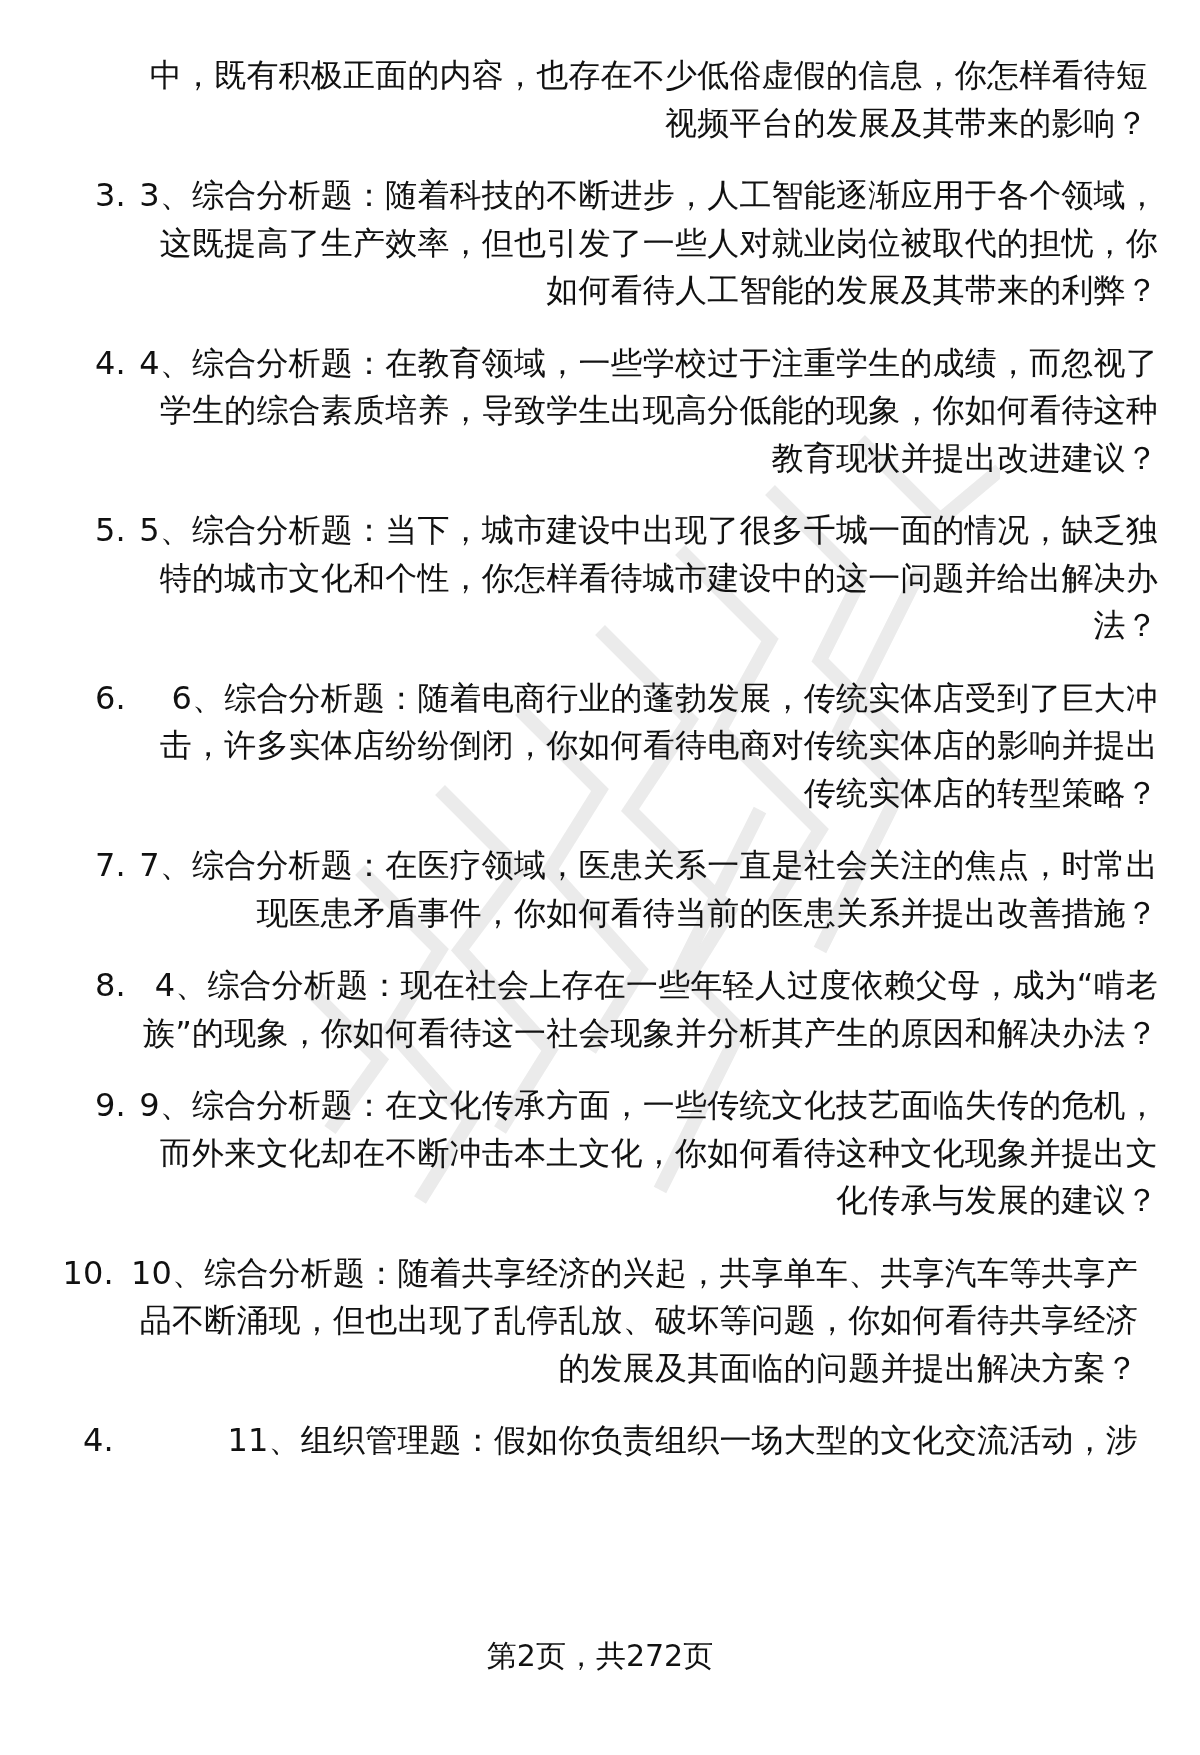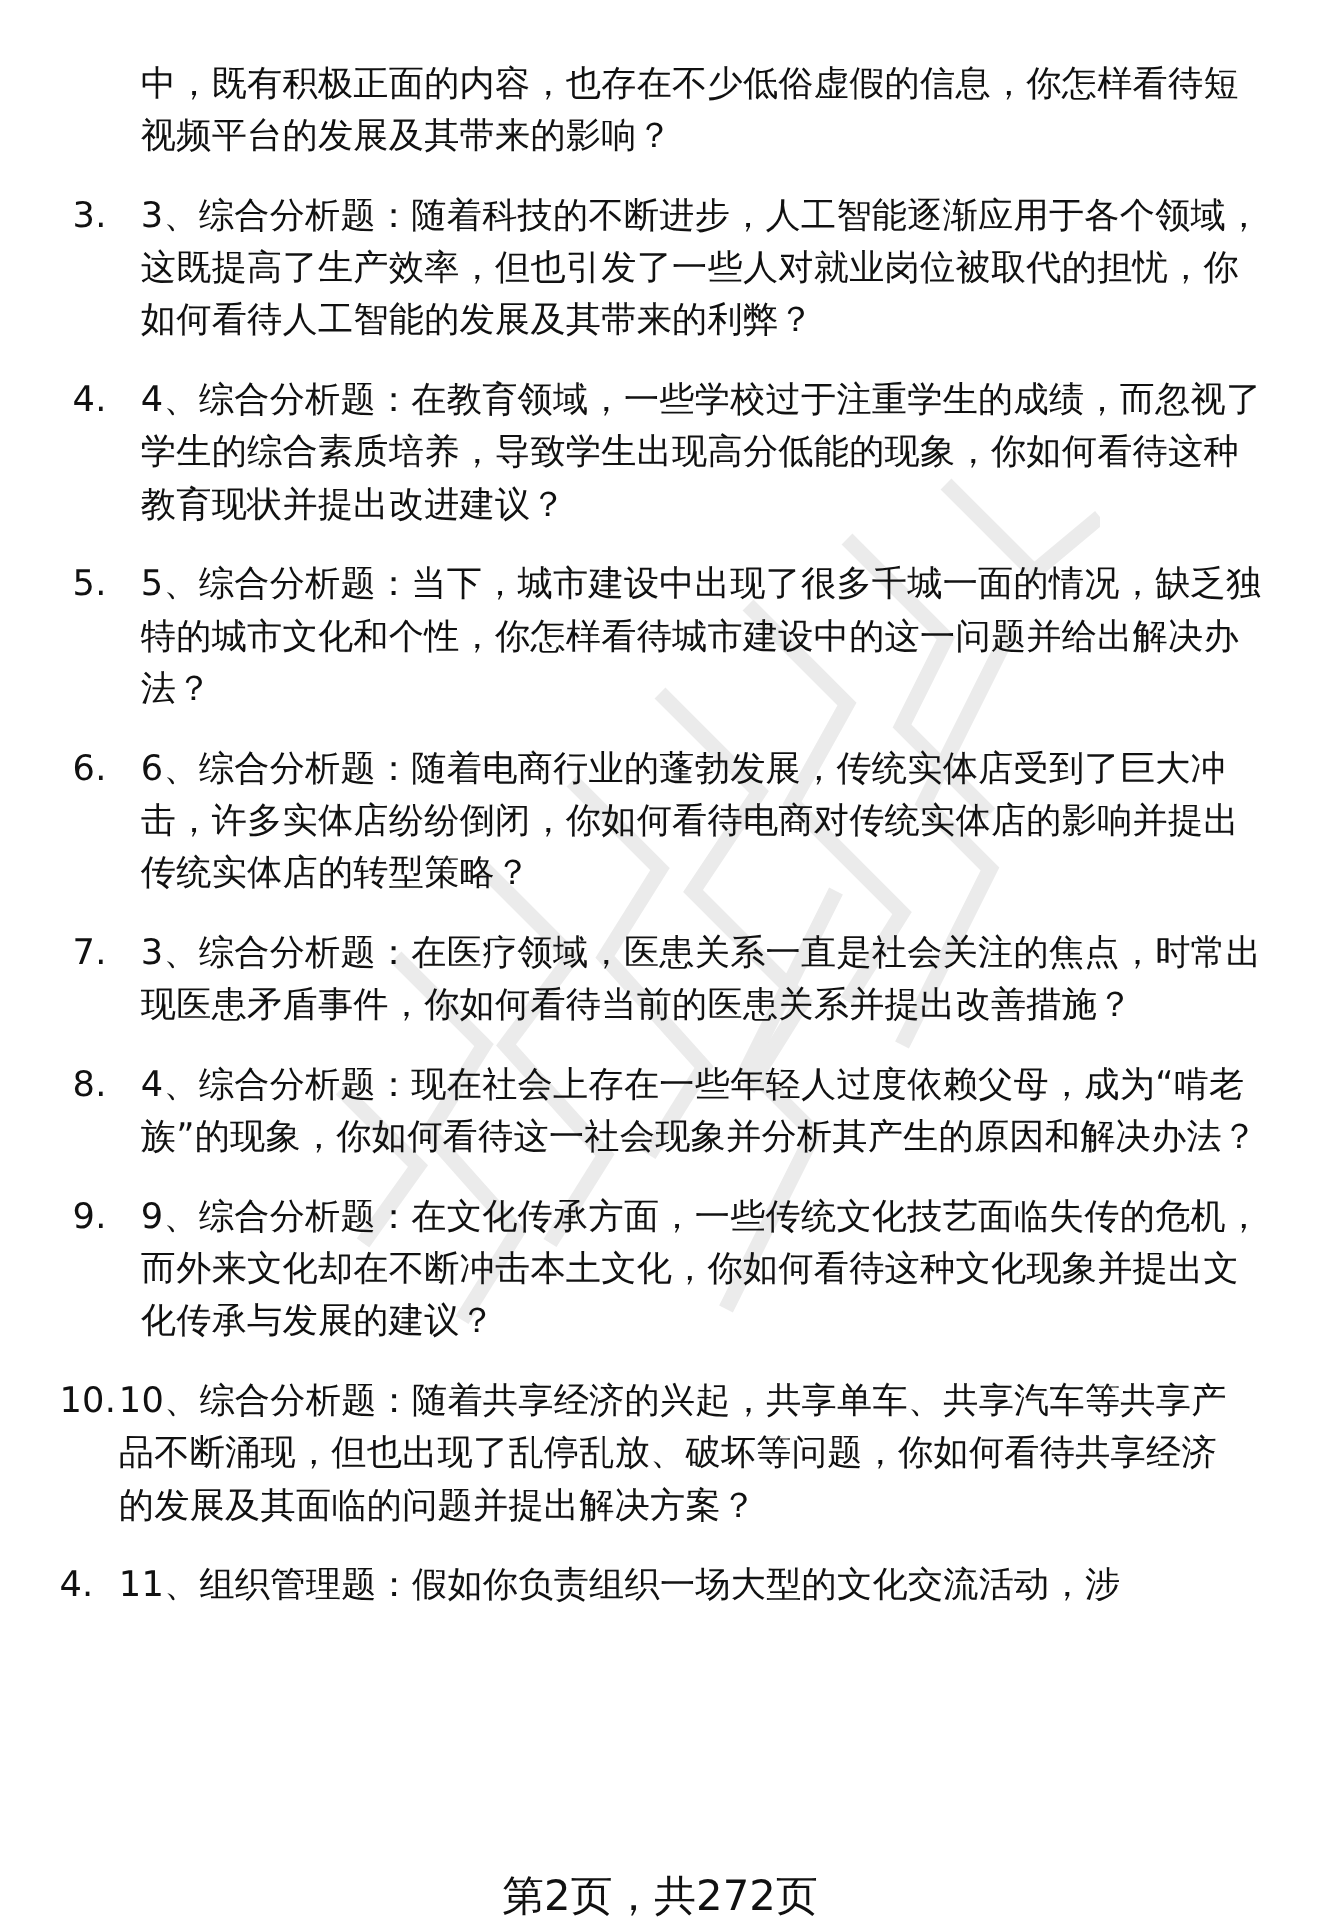--- a/index.html
+++ b/index.html
@@ -1,27 +1,27 @@
 <!DOCTYPE html>
 <html><head>
 <meta charset="utf-8">
 <style>
   html, body { margin: 0; padding: 0; background: #ffffff; }
   body { width: 1200px; height: 1755px; position: relative; overflow: hidden;
          font-family: "DejaVu Sans", "Liberation Sans", sans-serif; color: #111111; }
   .page { position: absolute; left: 0; top: 0; width: 1200px; height: 1755px; }
   .watermark { position: absolute; left: 300px; top: 430px; width: 700px; height: 780px; pointer-events: none; z-index: 0; }
-  .content { position: absolute; left: 0; top: 52px; width: 1200px; z-index: 1; }
+  .content { position: absolute; left: 0; top: 52px; width: 1200px; z-index: 1; text-align: right; }
   .para { position: relative; font-size: 32px; line-height: 47.5px; letter-spacing: 0.2px; }
   .lead-cont { padding-left: 128px; width: 1020px; }
   .item { position: relative; padding-left: 128px; width: 1030px; margin-top: 25px; }
   .item .num { position: absolute; left: 66px; top: 0; width: 60px; }
   .item.wide .num { left: 54px; }
   .item.wide { padding-left: 108px; }
-  .footer { position: absolute; left: 0; width: 1200px; top: 1703px; text-align: center; font-size: 38px; line-height: 40px; z-index: 1; }
+  .footer { position: absolute; left: 0; width: 1200px; top: 1636px; text-align: center; font-size: 30px; line-height: 40px; z-index: 1; }
 </style>
 </head>
 <body>
 
 <div class="page">
 
   <svg class="watermark" viewBox="0 0 700 780" xmlns="http://www.w3.org/2000/svg">
     <g fill="none" stroke="#e8e8e8" stroke-width="14" stroke-linejoin="miter" opacity="0.85">
       <path d="M560 10 L640 90 L700 40"></path>
       <path d="M470 60 L560 150 L520 230 L600 310"></path>
@@ -55,21 +55,21 @@
       <span>5、综合分析题：当下，城市建设中出现了很多千城一面的情况，缺乏独特的城市文化和个性，你怎样看待城市建设中的这一问题并给出解决办法？</span>
     </div>
 
     <div class="para item">
       <span class="num">6.</span>
       <span>6、综合分析题：随着电商行业的蓬勃发展，传统实体店受到了巨大冲击，许多实体店纷纷倒闭，你如何看待电商对传统实体店的影响并提出传统实体店的转型策略？</span>
     </div>
 
     <div class="para item">
       <span class="num">7.</span>
-      <span>3、综合分析题：在医疗领域，医患关系一直是社会关注的焦点，时常出现医患矛盾事件，你如何看待当前的医患关系并提出改善措施？</span>
+      <span>7、综合分析题：在医疗领域，医患关系一直是社会关注的焦点，时常出现医患矛盾事件，你如何看待当前的医患关系并提出改善措施？</span>
     </div>
 
     <div class="para item">
       <span class="num">8.</span>
       <span>4、综合分析题：现在社会上存在一些年轻人过度依赖父母，成为“啃老族”的现象，你如何看待这一社会现象并分析其产生的原因和解决办法？</span>
     </div>
 
     <div class="para item">
       <span class="num">9.</span>
       <span>9、综合分析题：在文化传承方面，一些传统文化技艺面临失传的危机，而外来文化却在不断冲击本土文化，你如何看待这种文化现象并提出文化传承与发展的建议？</span>

